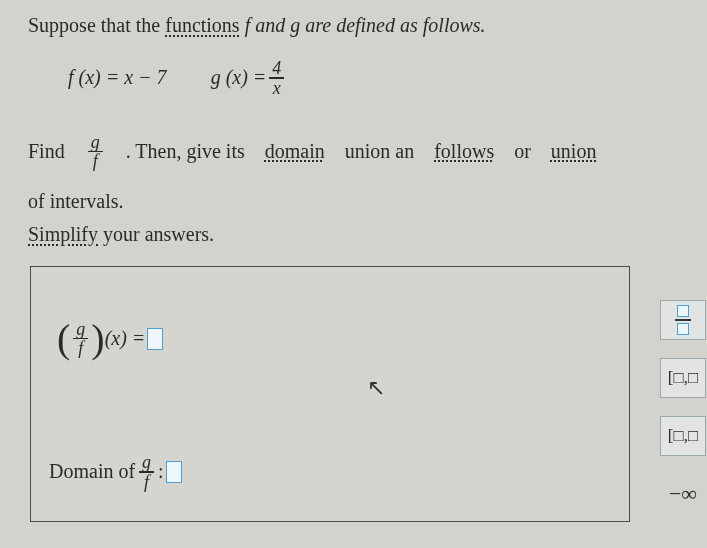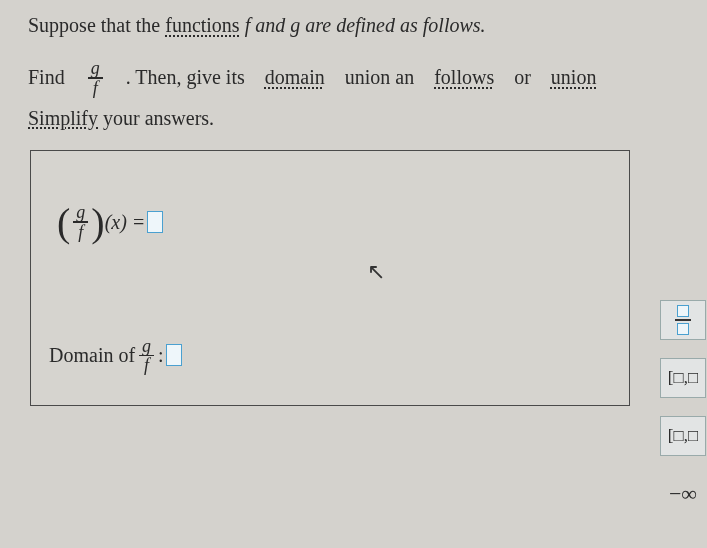--- a/index.html
+++ b/index.html
@@ -55,34 +55,46 @@
 .sfrac .sb { width:16px; height:1.5px; background:#333; margin:2px 0;}
 </style>
 </head>
 <body>
 
 <div class="content">
   <div class="p1">
     <span>Suppose that the </span><span class="dot">functions</span><span style="font-style:italic"> f and g are defined as follows.</span>
   </div>
 
+  <div class="defs">
+    <span class="eqline">f (x) = x − 7</span>
+    <span class="eqline">
+      <span>g (x) =</span>
+      <span class="frac">
+        <span class="n">4</span>
+        <span class="bar"></span>
+        <span class="d">x</span>
+      </span>
+    </span>
+  </div>
 
   <div class="p2">
     <span>Find </span>
     <span class="frac" style="font-style:italic">
       <span class="n">g</span>
       <span class="bar"></span>
       <span class="d">f</span>
     </span>
     <span>. Then, give its </span>
       <span class="dot">domain</span>
       <span> union an </span>
       <span class="dot">follows</span>
       <span> or </span>
       <span class="dot">union</span>
+      <span> of intervals.</span>
   </div>
 
   <div class="p3">
     <span class="dot">Simplify</span><span> your answers.</span>
   </div>
 
   <div class="ansbox">
     <div class="row1">
       <span class="bigp">(</span>
       <span class="frac" style="font-style:italic">

